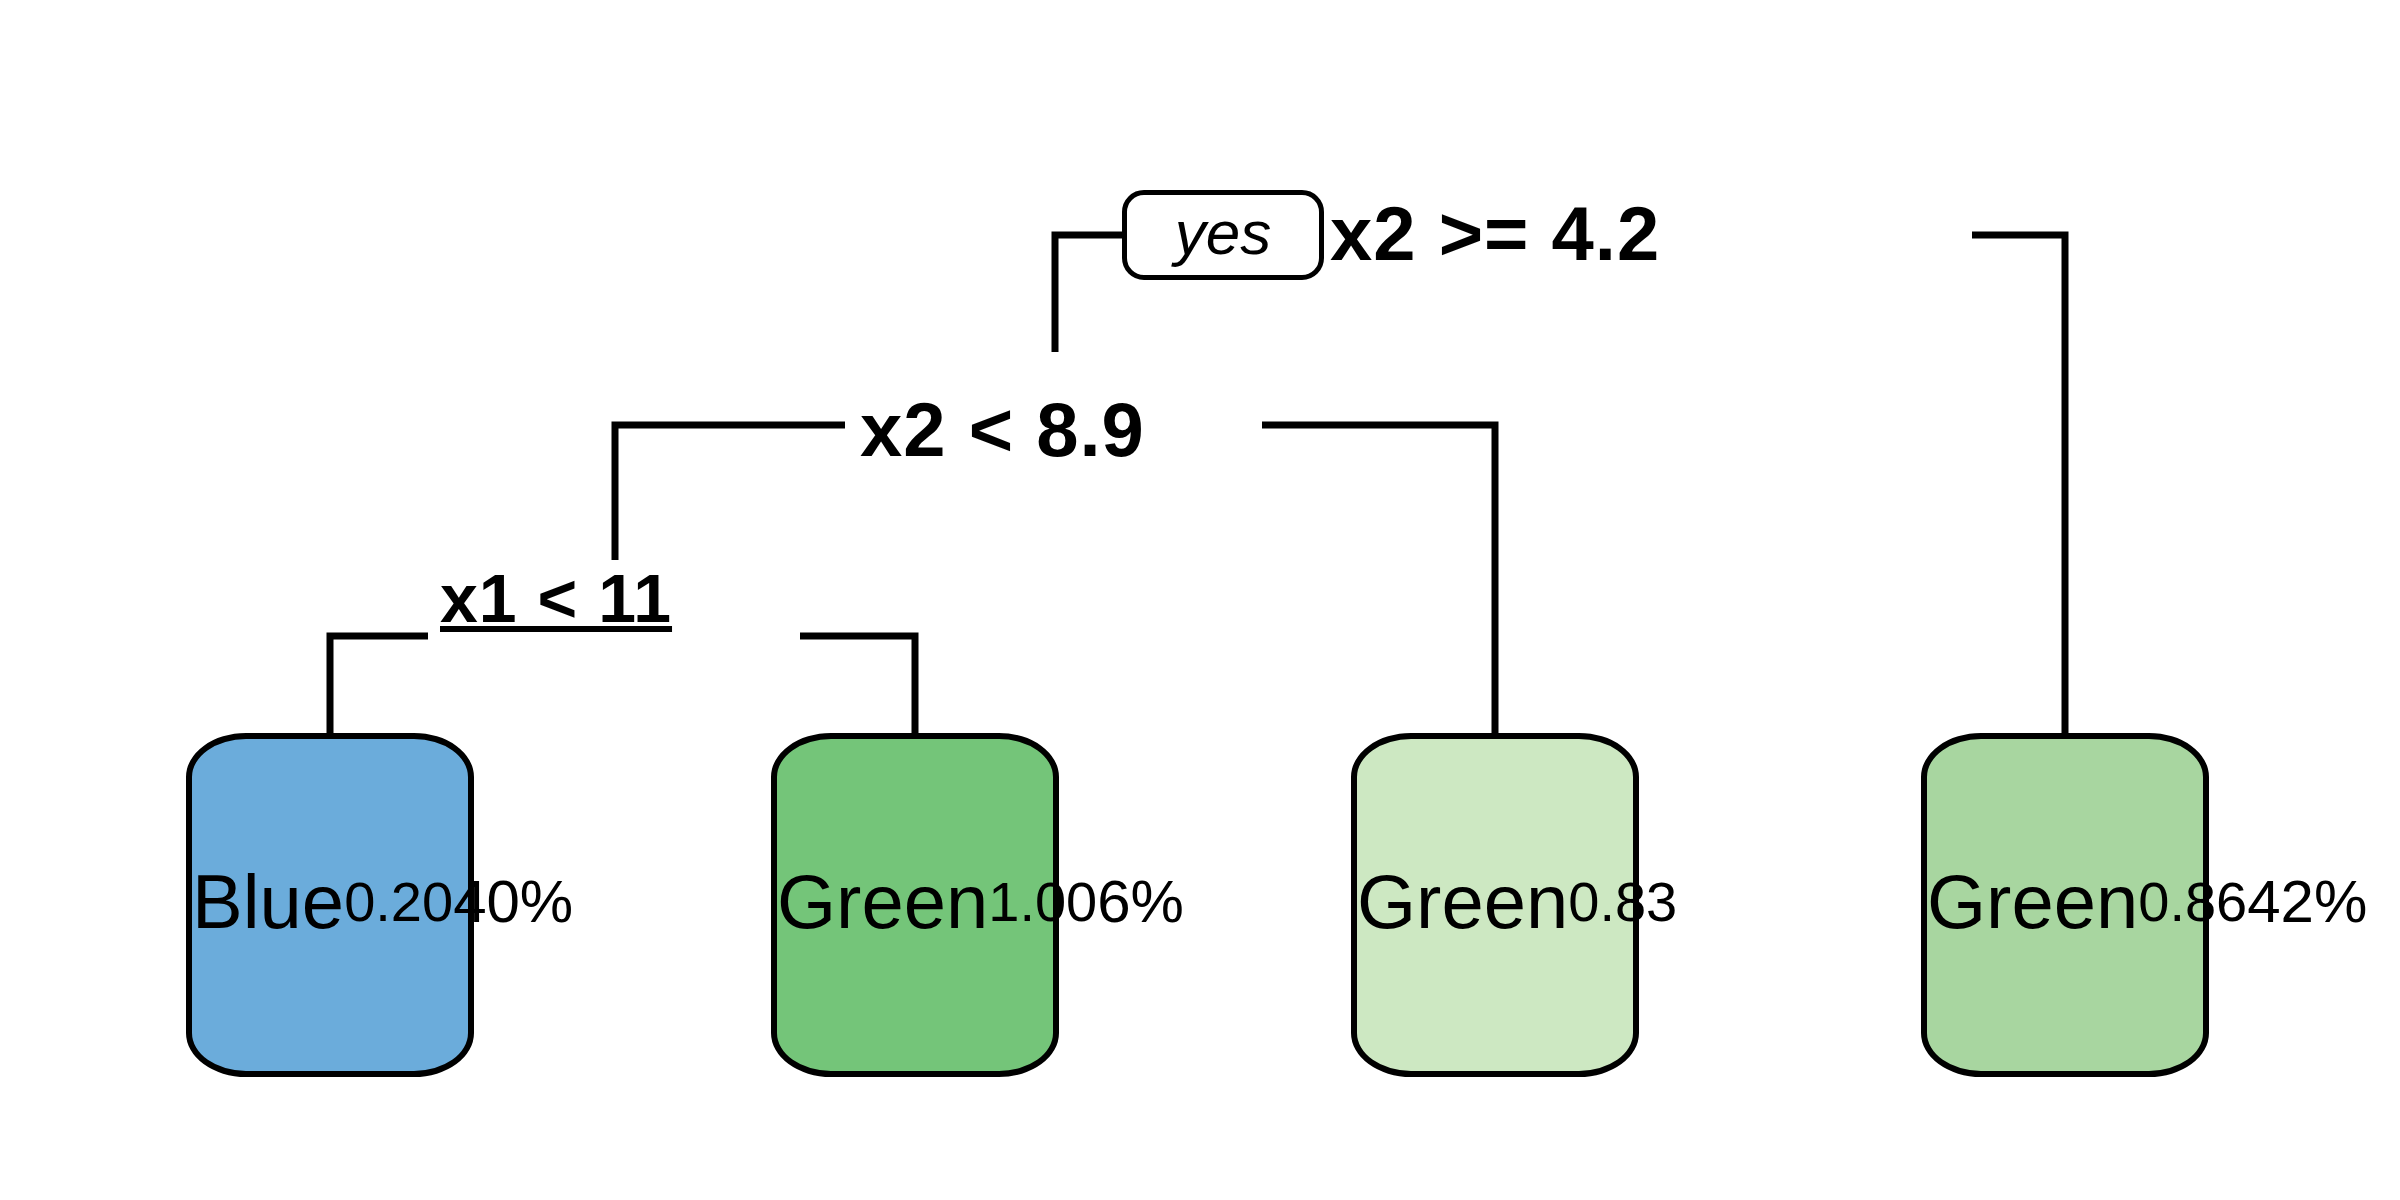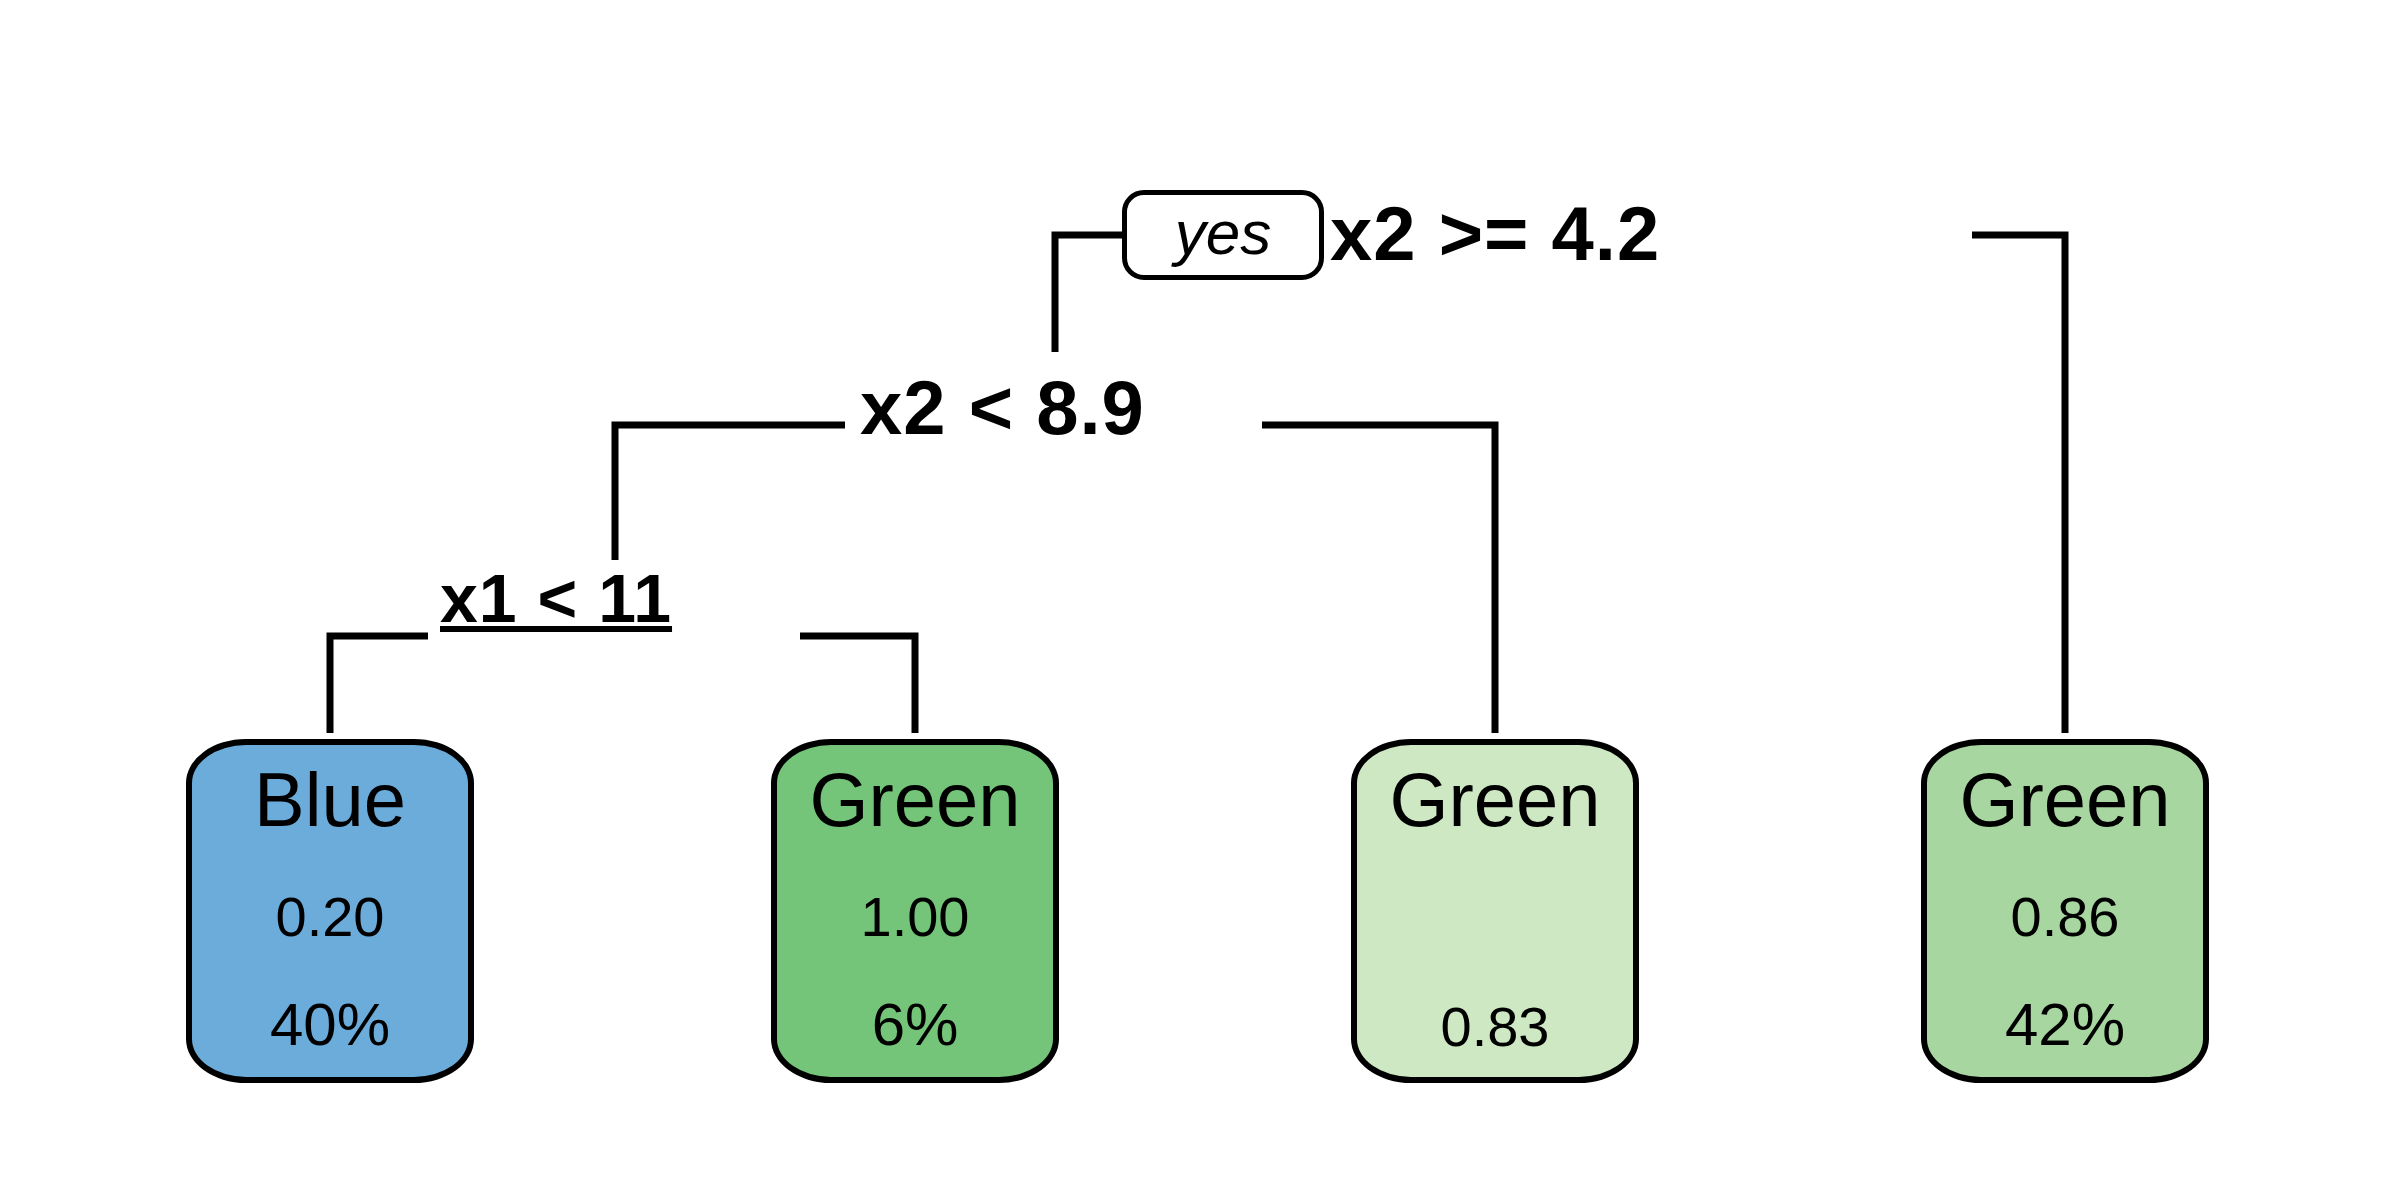--- a/index.html
+++ b/index.html
@@ -26,21 +26,21 @@
   }
   .split-label {
     position: absolute;
     font-family: "Liberation Sans", sans-serif;
     font-weight: bold;
     color: #000000;
     white-space: nowrap;
     line-height: 1;
   }
   #split-root   { font-size: 76px; left: 1330px; top: 196px; letter-spacing: 1px; }
-  #split-l1     { font-size: 76px; left: 860px;  top: 370px; letter-spacing: 1px; }
+  #split-l1     { font-size: 76px; left: 860px;  top: 392px; letter-spacing: 1px; }
   #split-l2     { font-size: 68px; left: 440px;  top: 564px; letter-spacing: 1px; text-decoration: underline; }
 
   .yesno-box {
     position: absolute;
     border: 5px solid #000000;
     border-radius: 22px;
     background: #ffffff;
     box-sizing: border-box;
     display: flex;
     align-items: center;
@@ -57,25 +57,24 @@
   }
   #yes-box { left: 1122px; top: 190px; width: 202px; height: 90px; }
   #no-box  { left: 1810px; top: 190px; width: 162px; height: 90px; }
 
   .leaf {
     position: absolute;
     border: 6px solid #000000;
     box-sizing: border-box;
     border-radius: 60px / 44px;
     display: flex;
-    flex-direction: column;
+    flex-direction: row;
     align-items: center;
     justify-content: space-between;
     padding: 16px 0 22px 0;
-    margin-top: 6px;
   }
   .leaf-line {
     font-family: "Liberation Sans", sans-serif;
     font-size: 76px;
     color: #000000;
     line-height: 1.02;
     white-space: nowrap;
   }
   .leaf-class { font-size: 76px; }
   .leaf-prob  { font-size: 56px; }

